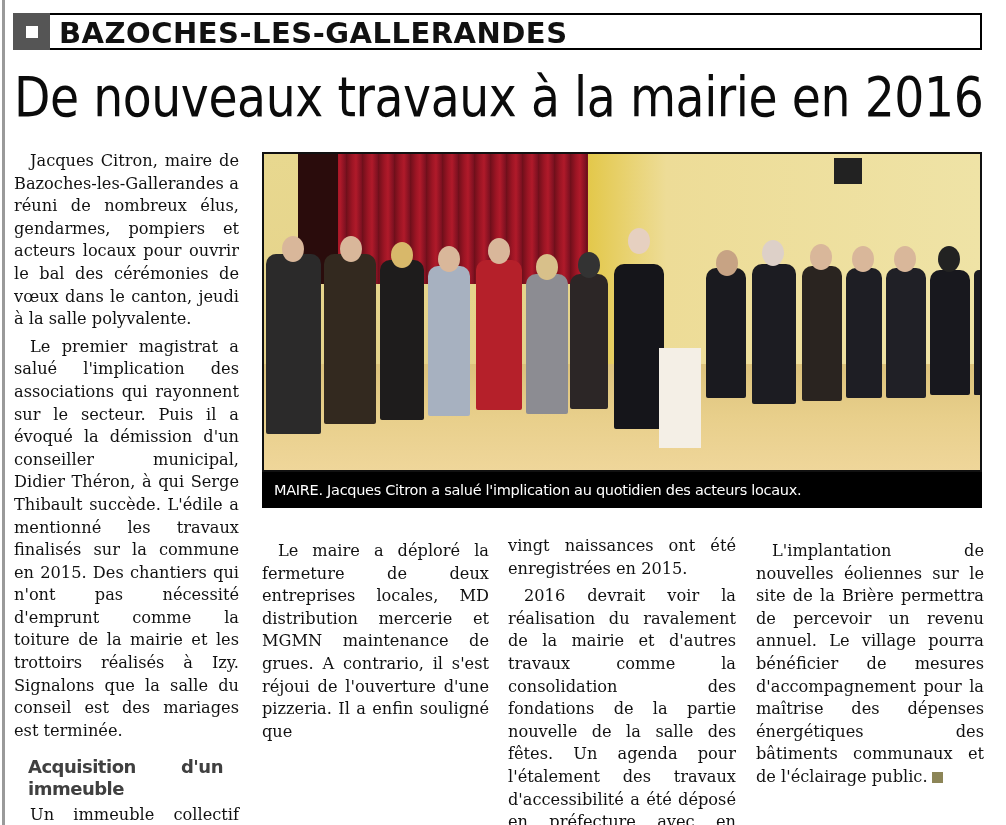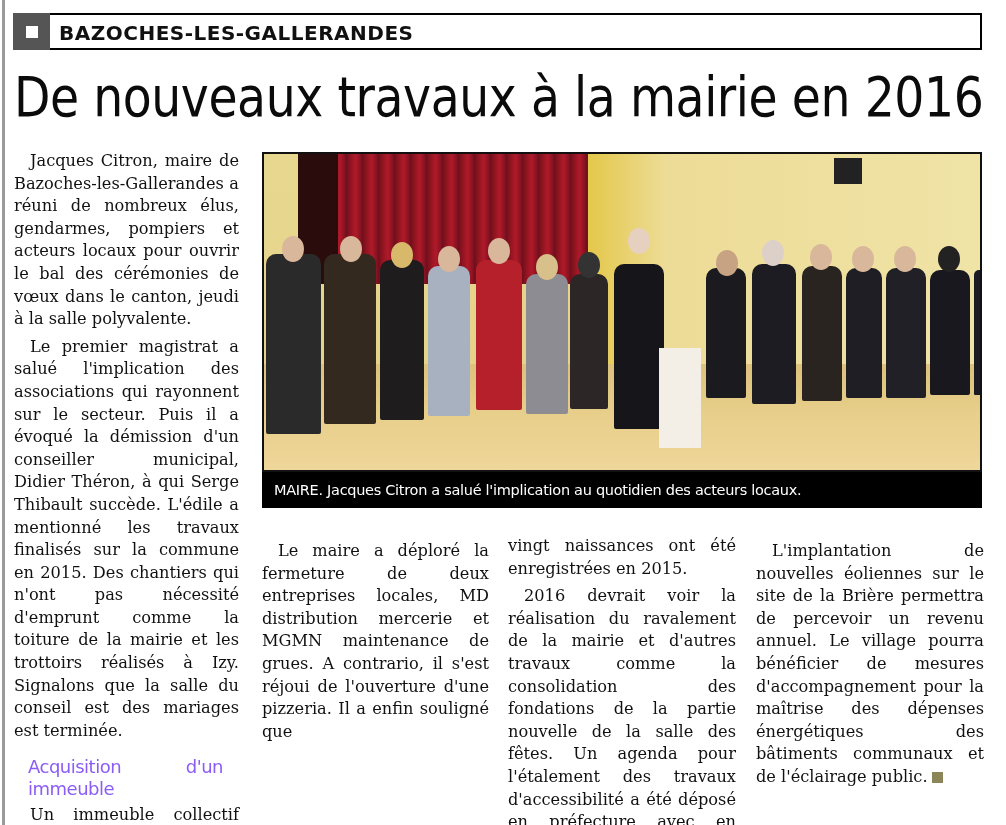--- a/index.html
+++ b/index.html
@@ -15,43 +15,43 @@
     border:2px solid #000; border-left:none; box-sizing:border-box;
   }
   .kicker-square {
     position:absolute; left:0; top:0; width:37px; height:37px; background:#555; margin-top:-2px;
   }
   .kicker-square::after {
     content:""; position:absolute; left:13px; top:13px; width:12px; height:12px; background:#fff;
   }
   .kicker-text {
     position:absolute; left:46px; top:4px;
-    font-family:"DejaVu Sans", sans-serif; font-weight:bold; font-size:20px;
+    font-family:"DejaVu Sans", sans-serif; font-weight:bold; font-size:29px;
     letter-spacing:0.5px; color:#111; line-height:28px;
   }
   .headline {
     position:absolute; left:14px; top:62px; width:980px;
     font-family:"DejaVu Sans", sans-serif; font-size:55px; line-height:70px;
     color:#0b0b0b; white-space:nowrap; transform:scaleX(0.86); transform-origin:left top;
     letter-spacing:-0.5px;
   }
   .col {
     position:absolute; font-size:16.2px; line-height:22.6px; text-align:justify;
     color:#111;
   }
   .col p { margin:0; text-indent:0; }
   .col p.indent { text-indent:16px; margin-top:5px; }
   .col p.first { text-indent:16px; }
   .col1 { left:14px; top:150px; width:225px; }
   .col2 { left:262px; top:535px; width:227px; }
   .col3 { left:508px; top:535px; width:228px; }
   .col4 { left:756px; top:535px; width:228px; }
   .subhead {
-    font-family:"DejaVu Sans", sans-serif; font-weight:normal; font-size:18px;
-    line-height:22px; margin:14px 16px 4px 14px; color:#8b5cf6; letter-spacing:-0.5px;
+    font-family:"DejaVu Sans", sans-serif; font-weight:bold; font-size:18px;
+    line-height:22px; margin:14px 16px 4px 14px; color:#404040; letter-spacing:-0.5px;
   }
   .end-mark {
     display:inline-block; width:11px; height:11px; background:#8c8557; vertical-align:-1px; margin-left:4px;
   }
   .photo {
     position:absolute; left:262px; top:152px; width:720px; height:320px;
     border:2px solid #111; box-sizing:border-box; overflow:hidden;
     background:linear-gradient(#e8d88f, #e3cf88);
   }
   .curtain {

